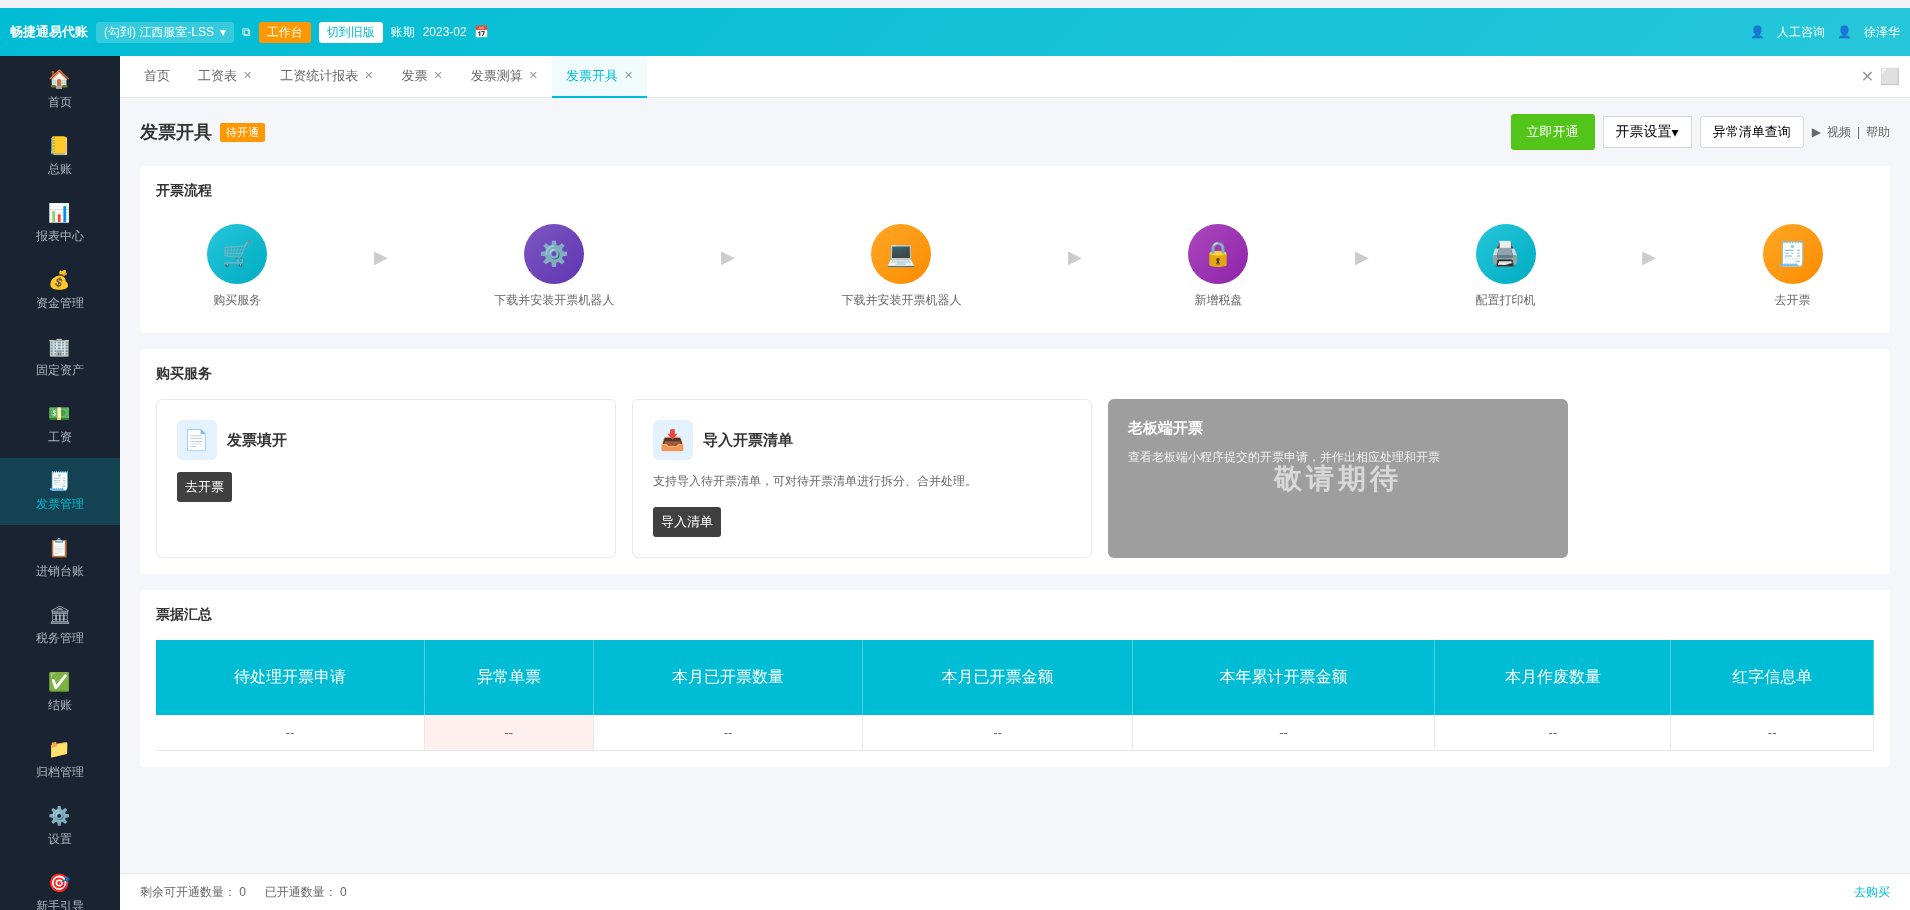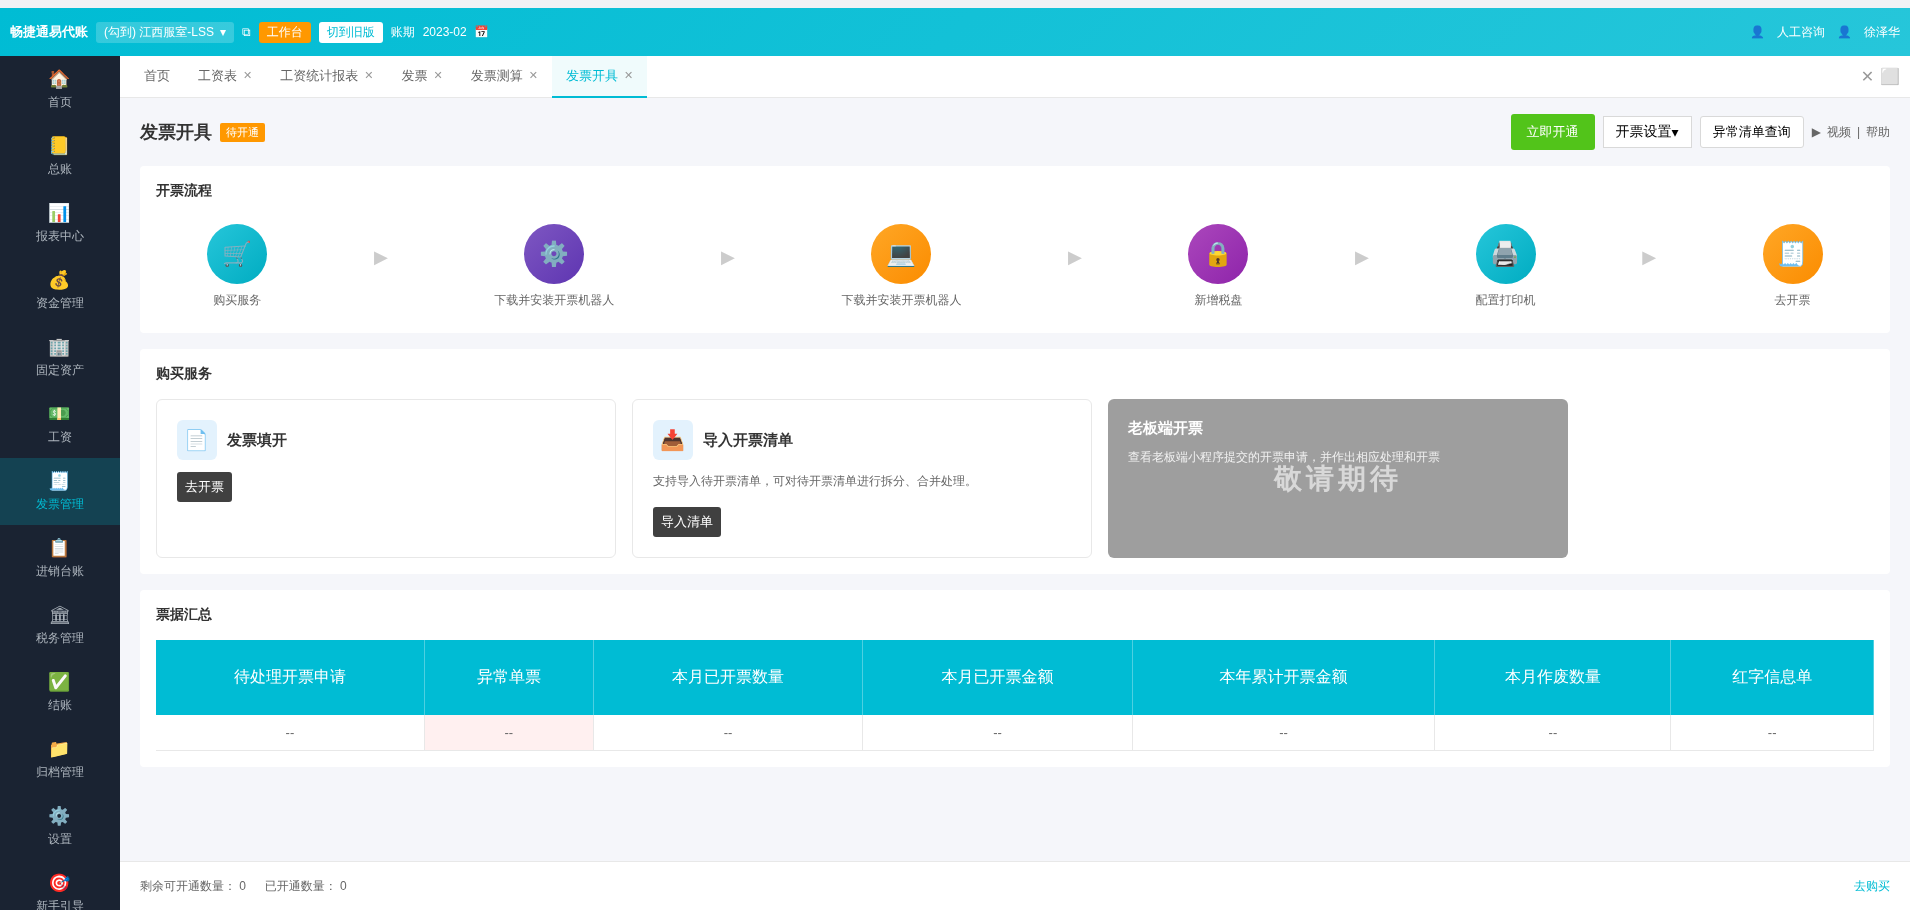--- a/index.html
+++ b/index.html
@@ -79,21 +79,21 @@
     .coming-soon-overlay { position: absolute; top: 0; left: 0; right: 0; bottom: 0; display: flex; align-items: center; justify-content: center; }
     .coming-soon-text { font-size: 28px; font-weight: bold; color: rgba(255,255,255,0.6); letter-spacing: 4px; }
 
     
     .summary-table { width: 100%; border-collapse: collapse; }
     .summary-table th { background: #00bcd4; color: white; padding: 27px 8px; font-size: 16px; font-weight: normal; text-align: center; border-right: 1px solid rgba(255,255,255,0.3); }
     .summary-table td { padding: 10px 8px; text-align: center; font-size: 13px; color: #666; border-right: 1px solid #e8e8e8; border-bottom: 1px solid #e8e8e8; }
     .summary-table td.highlight { background: #fff0f0; }
 
     
-    .bottom-bar { background: white; border-top: 1px solid #e8e8e8; padding: 24px 20px; display: flex; align-items: center; justify-content: space-between; font-size: 12px; color: #666; flex-shrink: 0; height: 32px; }
+    .bottom-bar { background: white; border-top: 1px solid #e8e8e8; padding: 18px 20px; display: flex; align-items: center; justify-content: space-between; font-size: 12px; color: #666; flex-shrink: 0; height: 32px; }
     .bottom-bar-link { color: #00bcd4; cursor: pointer; }
   </style>
 </head>
 <body>
 
 <div class="top-bar">
   <div class="top-bar-left">
     <span class="top-bar-logo">畅捷通易代账</span>
     <div class="top-bar-company">
       <span>(勾到) 江西服室-LSS</span>

